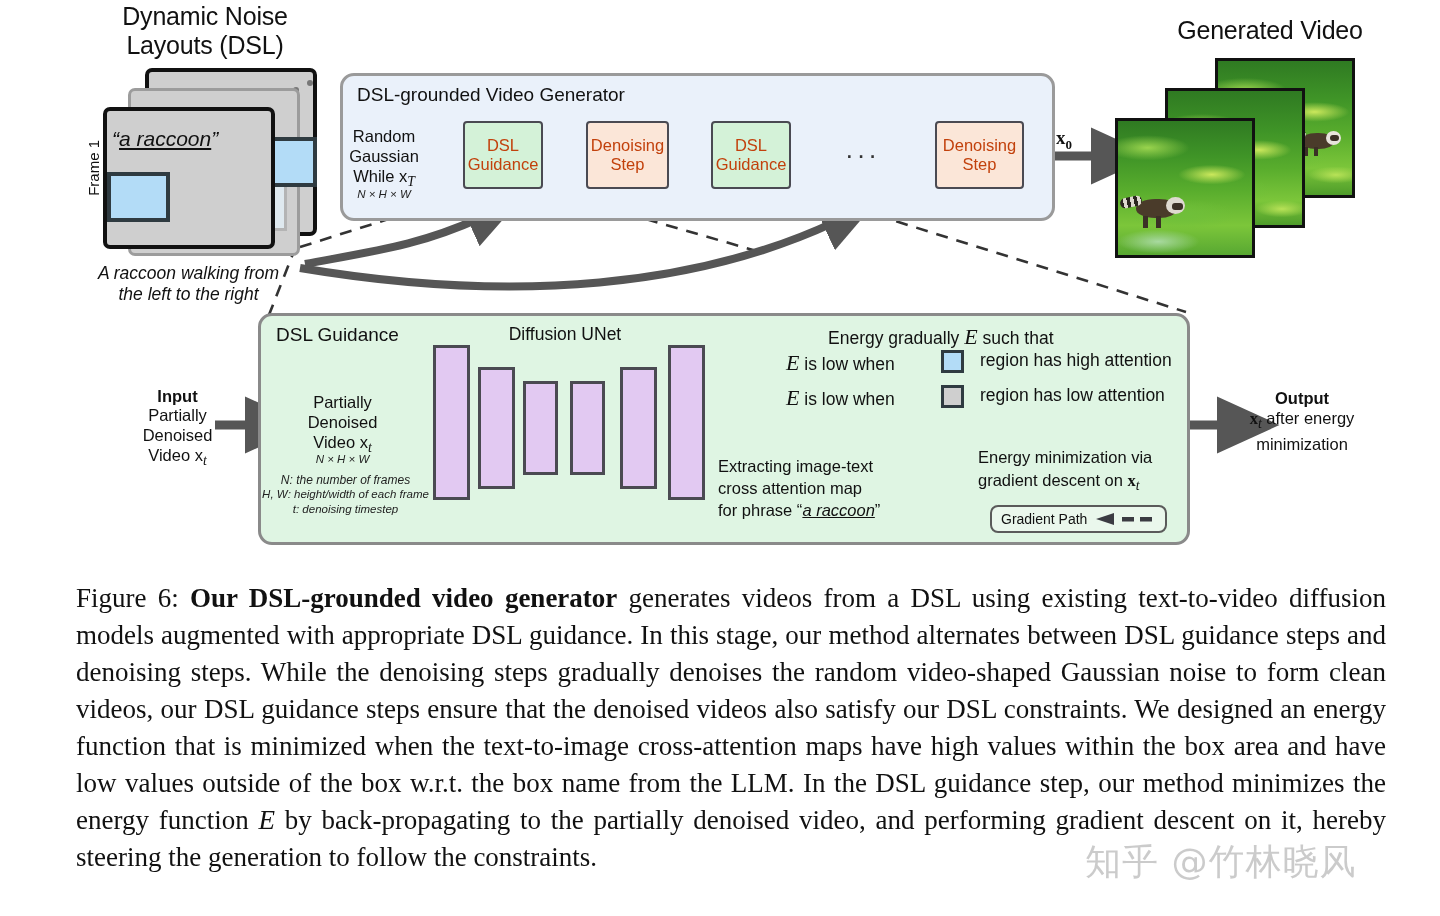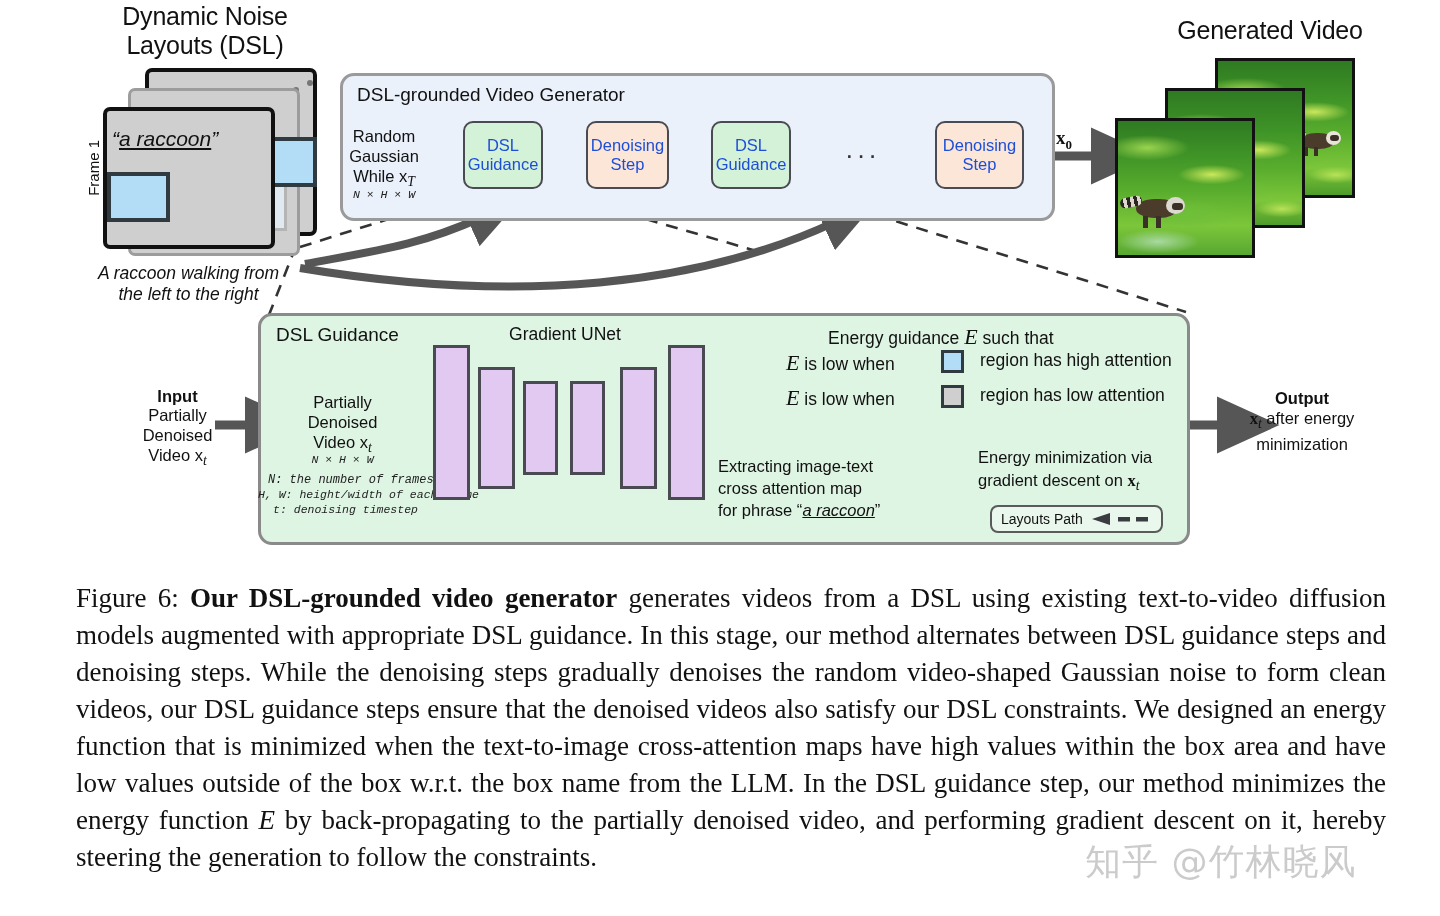--- a/index.html
+++ b/index.html
@@ -81,33 +81,33 @@
     position:absolute;
     background:#dff5e3;
     border:3px solid #8a8a8a;
     border-radius:14px;
   }
   .panel-title { position:absolute; font-size:19px; color:#111; white-space:nowrap; }
 
   .node {
     position:absolute;
     border:2.5px solid #4a4a52;
-    border-radius:10px;
+    border-radius:4px;
     display:flex; align-items:center; justify-content:center;
     text-align:center;
     font-size:16.5px;
     line-height:19px;
-    color:#1d4ed8;
+    color:#c2410c;
   }
   .node.green { background:#d4f2d8; }
   .node.peach { background:#fbe6d8; }
 
   .lbl { position:absolute; font-size:16.5px; line-height:20px; text-align:center; color:#111; white-space:nowrap;}
   .lbl.bold { font-weight:bold; }
-  .mini { position:absolute; font-size:11.5px; font-style:italic; font-family:Liberation Mono, monospace; color:#222; white-space:nowrap; text-align:center;}
+  .mini { position:absolute; font-size:11.5px; font-style:italic; font-family:Liberation Sans, sans-serif; color:#222; white-space:nowrap; text-align:center;}
   .ellipsis { position:absolute; font-size:26px; letter-spacing:3px; color:#333; }
 
   
   .ublock { position:absolute; background:#e2c9f2; border:3px solid #4a4a52; }
 
   
   .sq { position:absolute; width:23px; height:23px; border:3px solid #2f3b41; }
   .sq.blue { background:#b3dcf7; }
   .sq.gray { background:#cfcfcf; }
 
@@ -349,21 +349,21 @@
     <div style="position:absolute; left:48px; top:76px; width:19px; height:17px; background:#ded9d0; border-radius:50%;"></div>
     <div style="position:absolute; left:54px; top:82px; width:11px; height:7px; background:#3b3026; border-radius:3px;"></div>
     <div style="position:absolute; left:2px; top:76px; width:22px; height:10px; background:
       repeating-linear-gradient(90deg,#2b2620 0 3.5px,#ddd8cf 3.5px 7px); border-radius:6px; transform:rotate(-12deg);"></div>
     <div style="position:absolute; left:25px; top:95px; width:5px; height:12px; background:#3b3026;"></div>
     <div style="position:absolute; left:38px; top:95px; width:5px; height:12px; background:#3b3026;"></div>
   </div>
 
   <div class="panel-green" style="left:258px; top:313px; width:932px; height:232px;"></div>
   <div class="panel-title" style="left:276px; top:324px;">DSL Guidance</div>
-  <div class="lbl" style="left:455px; top:324px; width:220px; font-size:17.5px;">Gradient UNet</div>
+  <div class="lbl" style="left:455px; top:324px; width:220px; font-size:17.5px;">Diffusion UNet</div>
 
   <div class="lbl bold" style="left:130px; top:386px; width:95px;">
     <span>Input</span>
   </div>
   <div class="lbl" style="left:130px; top:405px; width:95px;">
     <span>Partially</span><br>
     <span>Denoised</span><br>
     <span><span>Video x</span><sub style="font-family:'Liberation Serif',serif; font-style:italic;">t</sub></span>
   </div>
 
@@ -379,21 +379,21 @@
   <div class="mini" style="left:268px; top:503px; width:155px; font-size:11.5px;">t: denoising timestep</div>
 
   <div class="ublock" style="left:433px; top:345px; width:37px; height:155px;"></div>
   <div class="ublock" style="left:478px; top:367px; width:37px; height:122px;"></div>
   <div class="ublock" style="left:523px; top:381px; width:35px; height:94px;"></div>
   <div class="ublock" style="left:570px; top:381px; width:35px; height:94px;"></div>
   <div class="ublock" style="left:620px; top:367px; width:37px; height:122px;"></div>
   <div class="ublock" style="left:668px; top:345px; width:37px; height:155px;"></div>
 
   <div class="etext" style="left:828px; top:324px;">
-    <span>Energy guidance</span>
+    <span>Energy gradually</span>
     <span class="eital">E</span>
     <span>such that</span>
   </div>
 
   <div class="etext" style="left:786px; top:350px;">
     <span class="eital">E</span>
     <span>is low when</span>
   </div>
   <div class="sq blue" style="left:941px; top:350px;"></div>
   <div class="etext" style="left:980px; top:350px;">region has high attention</div>
@@ -410,21 +410,21 @@
     <span>cross attention map</span><br>
     <span><span>for phrase “</span><u style="font-style:italic;">a raccoon</u><span>”</span></span>
   </div>
 
   <div class="lbl" style="left:978px; top:446px; width:230px; font-size:16.5px; line-height:23px; text-align:left;">
     <span>Energy minimization via</span><br>
     <span><span>gradient descent on</span> <span style="font-family:'Liberation Serif',serif; font-weight:bold;">x</span><sub style="font-family:'Liberation Serif',serif; font-style:italic;">t</sub></span>
   </div>
 
   <div class="gradbox" style="left:990px; top:505px;">
-    <span>Layouts Path</span>
+    <span>Gradient Path</span>
     <svg width="62" height="14" viewBox="0 0 62 14">
       <path d="M20,1 L2,7 L20,13 Z" fill="#3b3b42"></path>
       <rect x="28" y="5" width="12" height="4.5" fill="#3b3b42"></rect>
       <rect x="46" y="5" width="12" height="4.5" fill="#3b3b42"></rect>
     </svg>
   </div>
 
   <div class="lbl bold" style="left:1232px; top:388px; width:140px;">Output</div>
   <div class="lbl" style="left:1232px; top:408px; width:140px;">
     <span><span style="font-family:'Liberation Serif',serif; font-weight:bold;">x</span><sub style="font-family:'Liberation Serif',serif; font-style:italic;">t</sub> <span>after energy</span></span><br>

